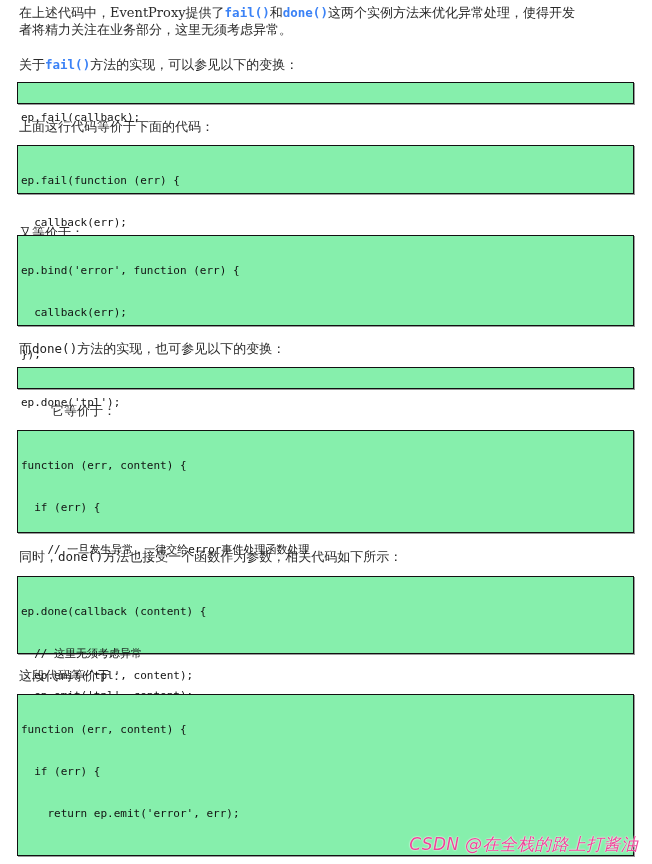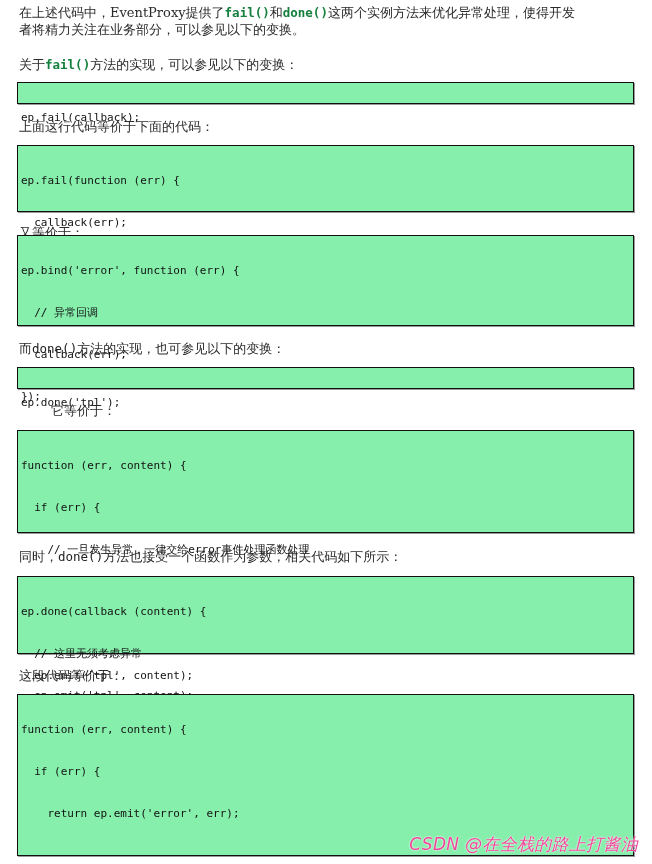--- a/index.html
+++ b/index.html
@@ -1,53 +1,52 @@
 <!DOCTYPE html>
 <html><head>
 <meta charset="utf-8">
 <style>
   html, body { margin: 0; padding: 0; background: #ffffff; }
   body { width: 652px; height: 864px; position: relative; overflow: hidden;
          font-family: "DejaVu Serif", "Liberation Serif", serif; color: #222; }
   .para { position: absolute; left: 19px; font-size: 13px; line-height: 17px; white-space: pre; color: #2a2a2a; }
-  .para .c { font-family: "DejaVu Sans Mono", "Liberation Mono", monospace; font-weight: bold; color: #15803d; font-size: 12.5px; }
+  .para .c { font-family: "DejaVu Sans Mono", "Liberation Mono", monospace; font-weight: bold; color: #3b82f6; font-size: 12.5px; }
   .para .ce { font-family: "DejaVu Sans Mono", "Liberation Mono", monospace; color: #222; font-size: 12.5px; }
   .code { position: absolute; left: 17px; width: 617px; border: 1px solid #111;
           box-shadow: 1px 1px 0 #999; background: #86efac; box-sizing: border-box;
           padding: 0 3px; font-family: "DejaVu Sans Mono", "Liberation Mono", monospace;
           font-size: 11px; line-height: 14px; color: #111; white-space: pre; }
   .code .line { display: block; height: 14px; }
   .watermark { position: absolute; right: 14px; top: 833px; font-family: "DejaVu Sans", "Liberation Sans", sans-serif;
                font-size: 17px; color: #ec4899; text-shadow: 0 0 2px #fff, 0 0 1px #fff; letter-spacing: 0.3px; font-style: italic; }
 </style>
 </head>
 <body>
 
 <div class="para" style="top:4px;"><span>在上述代码中，EventProxy提供了</span><span class="c">fail()</span><span>和</span><span class="c">done()</span><span>这两个实例方法来优化异常处理，使得开发</span>
-<span>者将精力关注在业务部分，可以参见以下的变换。</span></div>
+<span>者将精力关注在业务部分，这里无须考虑异常。</span></div>
 
 <div class="para" style="top:56px;"><span>关于</span><span class="c">fail()</span><span>方法的实现，可以参见以下的变换：</span></div>
 
 <div class="code" style="top:82px;height:22px;">
   <span class="line">ep.fail(callback);</span>
 </div>
 
 <div class="para" style="top:118px;">上面这行代码等价于下面的代码：</div>
 
-<div class="code" style="top:145px;height:67px;">
+<div class="code" style="top:145px;height:49px;">
   <span class="line">ep.fail(function (err) {</span>
   <span class="line">  callback(err);</span>
   <span class="line">});</span>
 </div>
 
 <div class="para" style="top:208px;margin-top:16px;">又等价于：</div>
 
 <div class="code" style="top:235px;height:91px;">
   <span class="line">ep.bind('error', function (err) {</span>
-  <span class="line">  // 异常回调</span>
   <span class="line">  callback(err);</span>
   <span class="line">});</span>
 </div>
 
 <div class="para" style="top:340px;"><span>而</span><span class="ce">done()</span><span>方法的实现，也可参见以下的变换：</span></div>
 
 <div class="code" style="top:367px;height:22px;">
   <span class="line">ep.done('tpl');</span>
 </div>
 

